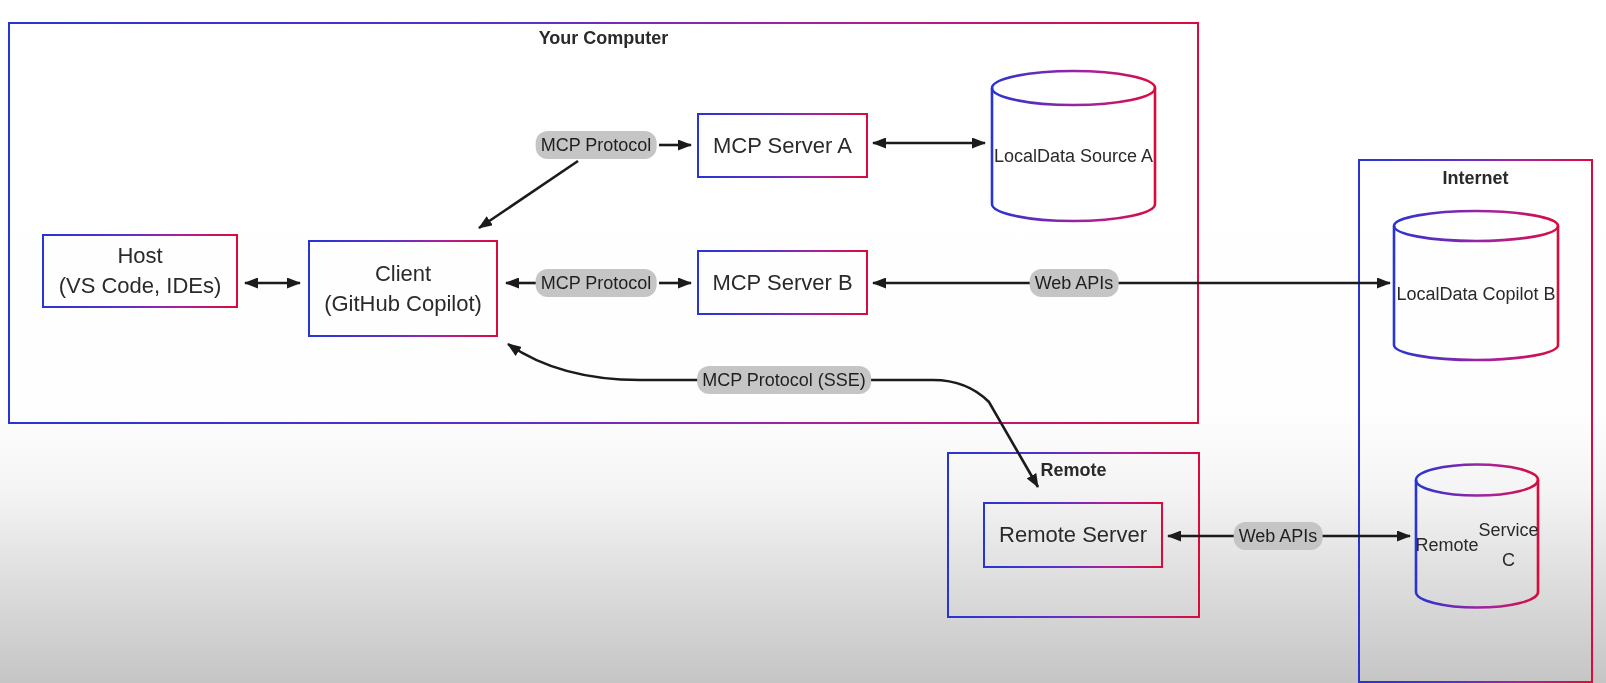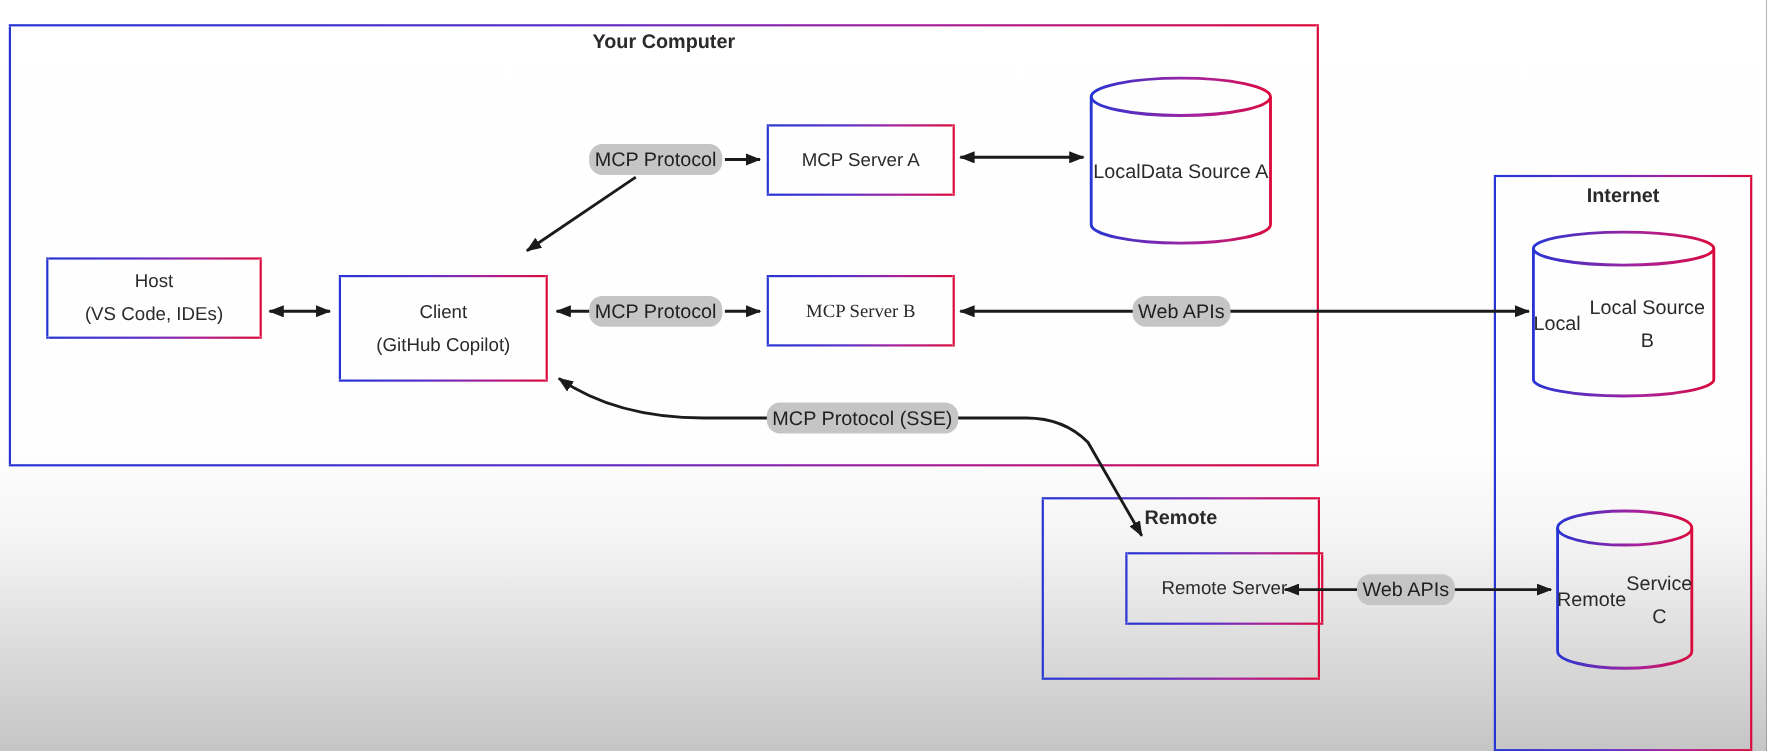--- a/index.html
+++ b/index.html
@@ -12,21 +12,21 @@
   }
   .gbox{
     position:absolute;
     box-sizing:border-box;
     border:2.5px solid;
     border-image:linear-gradient(90deg,#2735d3 0%,#5a31c9 42%,#a9219b 70%,#db0a3c 100%) 1;
     background:transparent;
   }
   .node{
     display:flex;flex-direction:column;justify-content:center;align-items:center;
-    text-align:center;font-size:17px;line-height:30px;color:#2a2a2a;
+    text-align:center;font-size:22px;line-height:30px;color:#2a2a2a;
   }
   .container-label{
     position:absolute;left:0;right:0;text-align:center;
     font-size:18px;color:#2a2a2a;font-weight:bold;
   }
   .cyl-label{
     position:absolute;display:flex;flex-direction:row;justify-content:center;align-items:center;
     text-align:center;font-size:18px;line-height:30px;color:#2a2a2a;
   }
   .chip{
@@ -53,34 +53,34 @@
 
   <div class="gbox" style="left:947px;top:452px;width:253px;height:166px;">
     <div class="container-label" style="top:6px;">Remote</div>
   </div>
 
   <div class="gbox node" style="left:42px;top:234px;width:196px;height:74px;">
     <span>Host</span>
     <span>(VS Code, IDEs)</span>
   </div>
 
-  <div class="gbox node" style="left:308px;top:250px;width:190px;height:97px;text-align:right;">
+  <div class="gbox node" style="left:308px;top:240px;width:190px;height:97px;text-align:right;">
     <span>Client</span>
     <span>(GitHub Copilot)</span>
   </div>
 
   <div class="gbox node" style="left:697px;top:113px;width:171px;height:65px;">
     <span>MCP Server A</span>
   </div>
 
-  <div class="gbox node" style="left:697px;top:250px;width:171px;height:65px;font-family:Liberation Serif, serif;">
+  <div class="gbox node" style="left:697px;top:250px;width:171px;height:65px;">
     <span>MCP Server B</span>
   </div>
 
-  <div class="gbox node" style="left:983px;top:502px;width:180px;height:66px;margin-left:40px;">
+  <div class="gbox node" style="left:983px;top:502px;width:180px;height:66px;">
     <span>Remote Server</span>
   </div>
 
   <svg class="wires" viewBox="0 0 1606 683">
     <defs>
       <marker id="arr" viewBox="0 0 14 11" refX="13" refY="5.5" markerWidth="14" markerHeight="11" markerUnits="userSpaceOnUse" orient="auto-start-reverse">
         <path d="M0,0 L14,5.5 L0,11 Z" fill="#1b1b1b"></path>
       </marker>
       <linearGradient id="cylGrad" x1="0" y1="0" x2="1" y2="0">
         <stop offset="0" stop-color="#2735d3"></stop>
@@ -114,21 +114,21 @@
     <line x1="1168" y1="536" x2="1410" y2="536" marker-start="url(#arr)" marker-end="url(#arr)"></line>
     <path class="edge" d="M508,344 Q560,380 640,380 L933,380 Q967,380 989,402 L1038,487" marker-start="url(#arr)" marker-end="url(#arr)"></path>
   </svg>
 
   <div class="cyl-label" style="left:992px;top:110px;width:163px;height:92px;">
     <span>Local</span>
     <span>Data Source A</span>
   </div>
   <div class="cyl-label" style="left:1394px;top:250px;width:164px;height:88px;">
     <span>Local</span>
-    <span>Local Source B</span>
+    <span>Data Copilot B</span>
   </div>
   <div class="cyl-label" style="left:1416px;top:500px;width:122px;height:90px;">
     <span>Remote</span>
     <span>Service C</span>
   </div>
 
   <div class="chip" style="left:596px;top:145px;">MCP Protocol</div>
   <div class="chip" style="left:596px;top:283px;">MCP Protocol</div>
   <div class="chip" style="left:1074px;top:283px;">Web APIs</div>
   <div class="chip" style="left:784px;top:380px;">MCP Protocol (SSE)</div>

